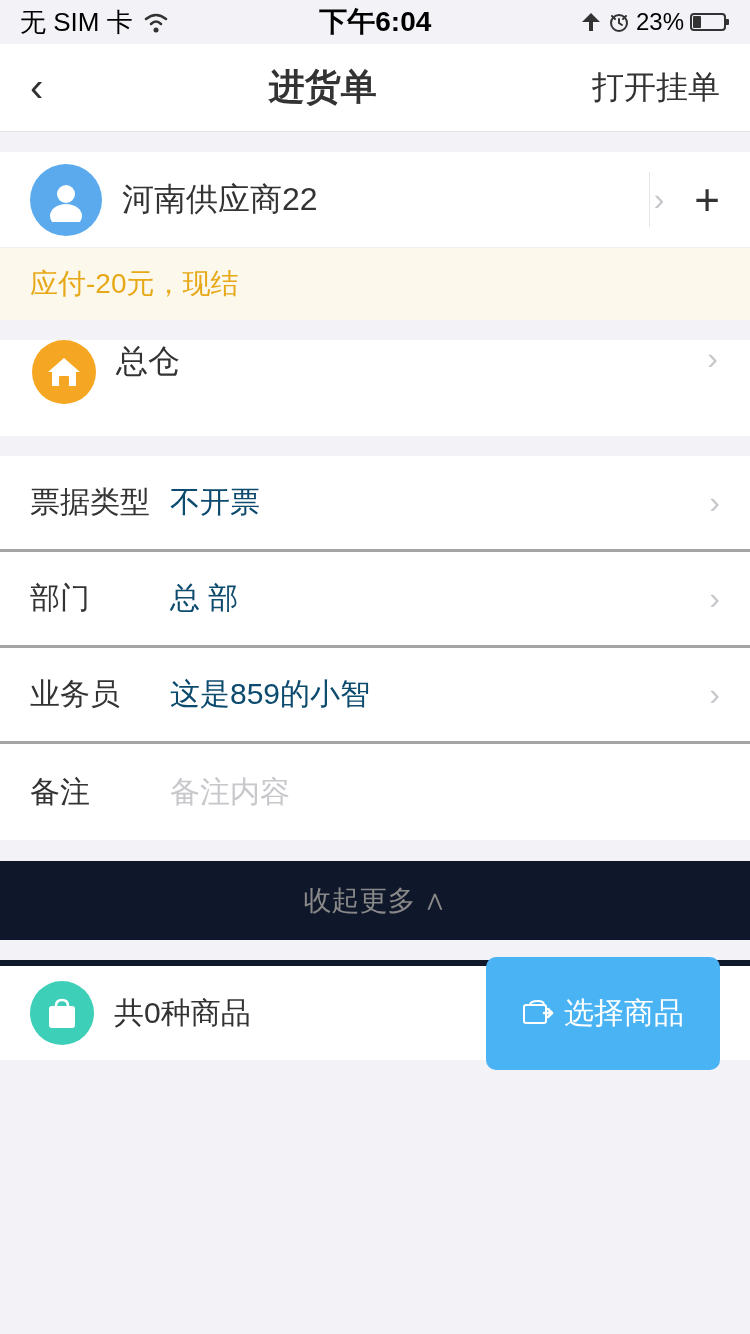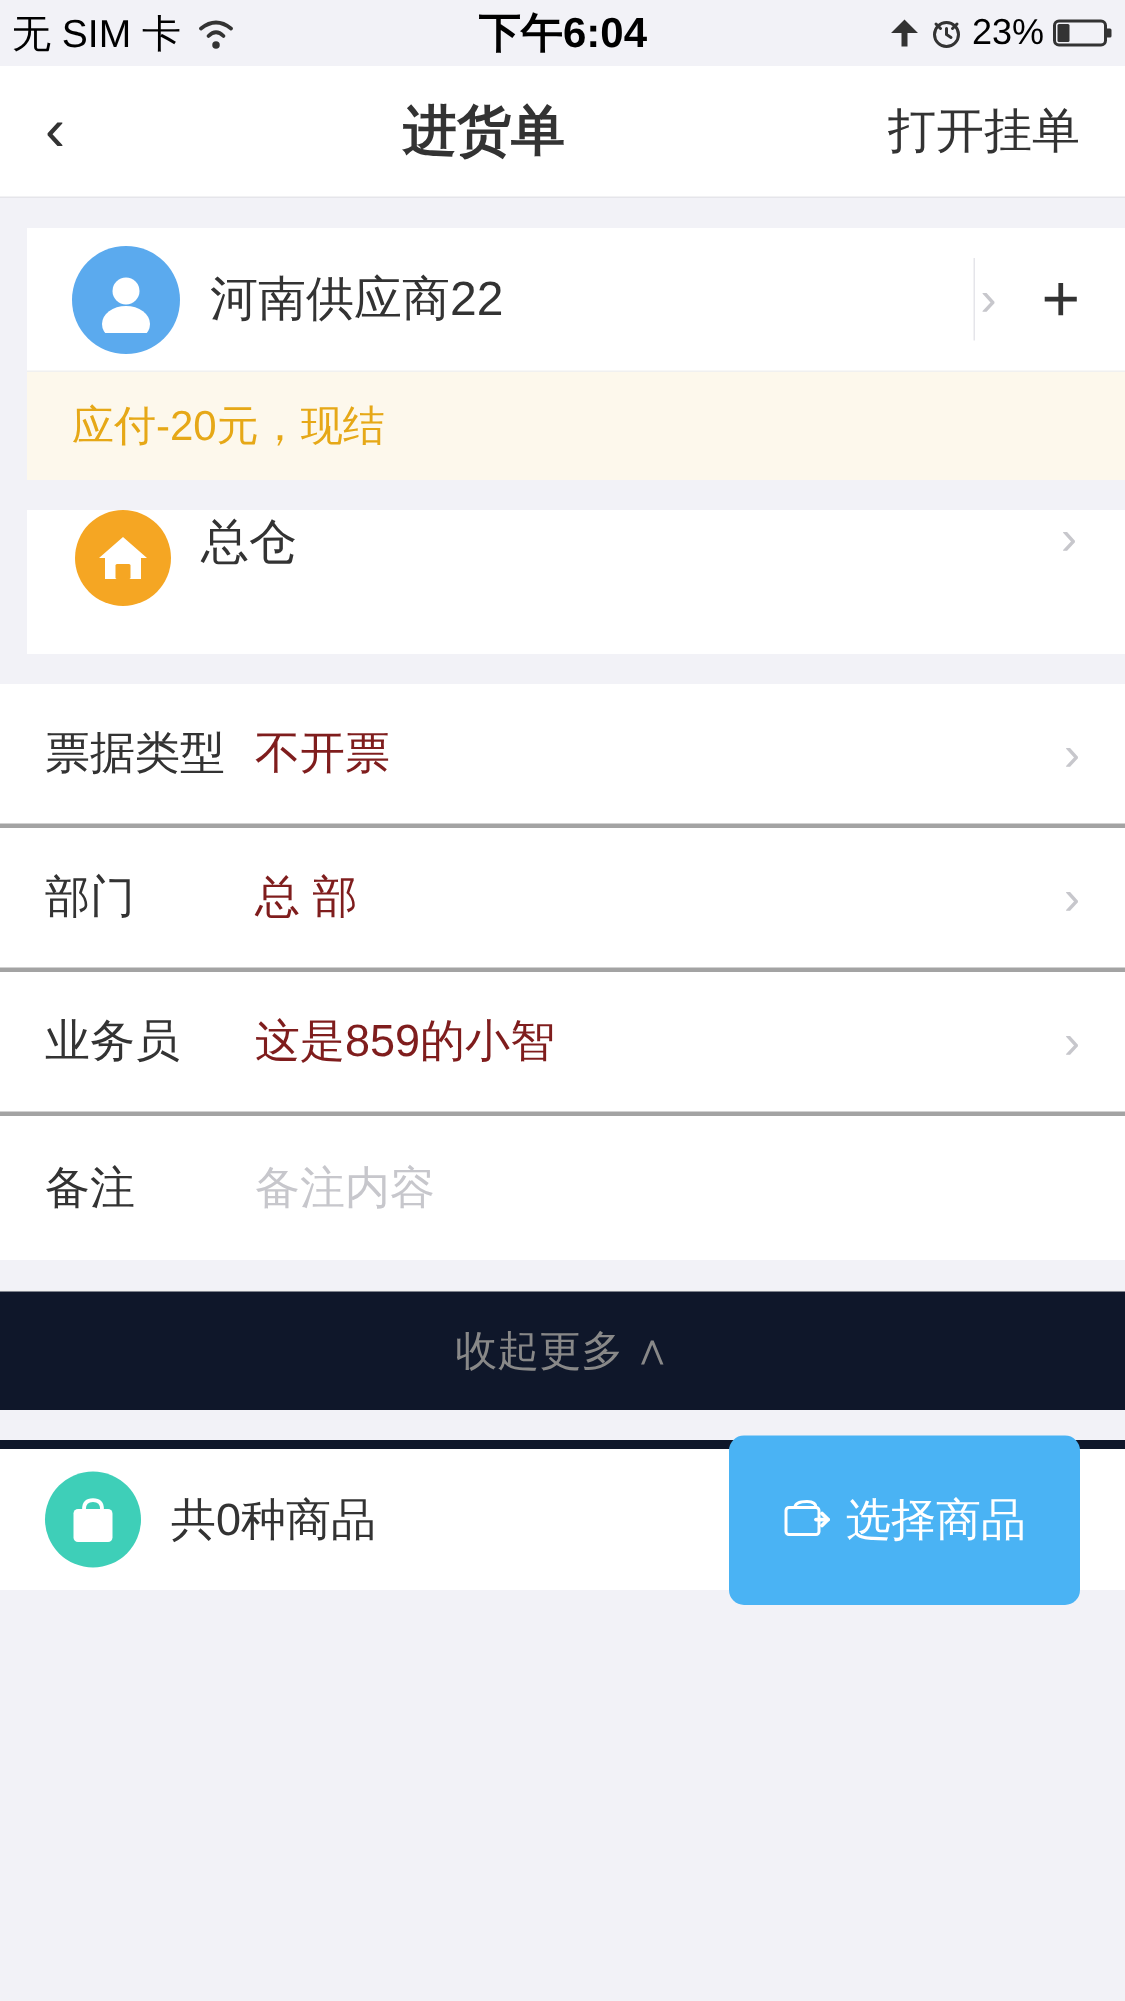--- a/index.html
+++ b/index.html
@@ -13,21 +13,21 @@
     }
 
     
     .status-bar {
       width: 750px;
       height: 44px;
       background: #f2f2f7;
       display: flex;
       align-items: center;
       justify-content: space-between;
-      padding: 0 8px;
+      padding: 0 20px;
       font-size: 26px;
       font-weight: 500;
     }
     .status-bar-left {
       display: flex;
       align-items: center;
       gap: 8px;
       font-size: 26px;
     }
     .status-bar-center {
@@ -73,21 +73,20 @@
     
     .section-gap {
       height: 20px;
       background: #f2f2f7;
     }
 
     
     .card-section {
       background: #fdba74;
       margin-bottom: 0;
-      margin-left: 18px;
     }
 
     
     .supplier-row {
       background: #ffffff;
       height: 96px;
       display: flex;
       align-items: center;
       padding: 0 30px;
       border-bottom: 1px solid #f0f0f0;
@@ -187,21 +186,21 @@
     }
     .form-label {
       font-size: 30px;
       color: #333;
       width: 130px;
       flex-shrink: 0;
     }
     .form-value {
       flex: 1;
       font-size: 30px;
-      color: #7f1d1d;
+      color: #0c4a6e;
       padding-left: 10px;
     }
     .form-value.placeholder {
       color: #c7c7cc;
     }
     .form-chevron {
       color: #c7c7cc;
       font-size: 32px;
     }
 

